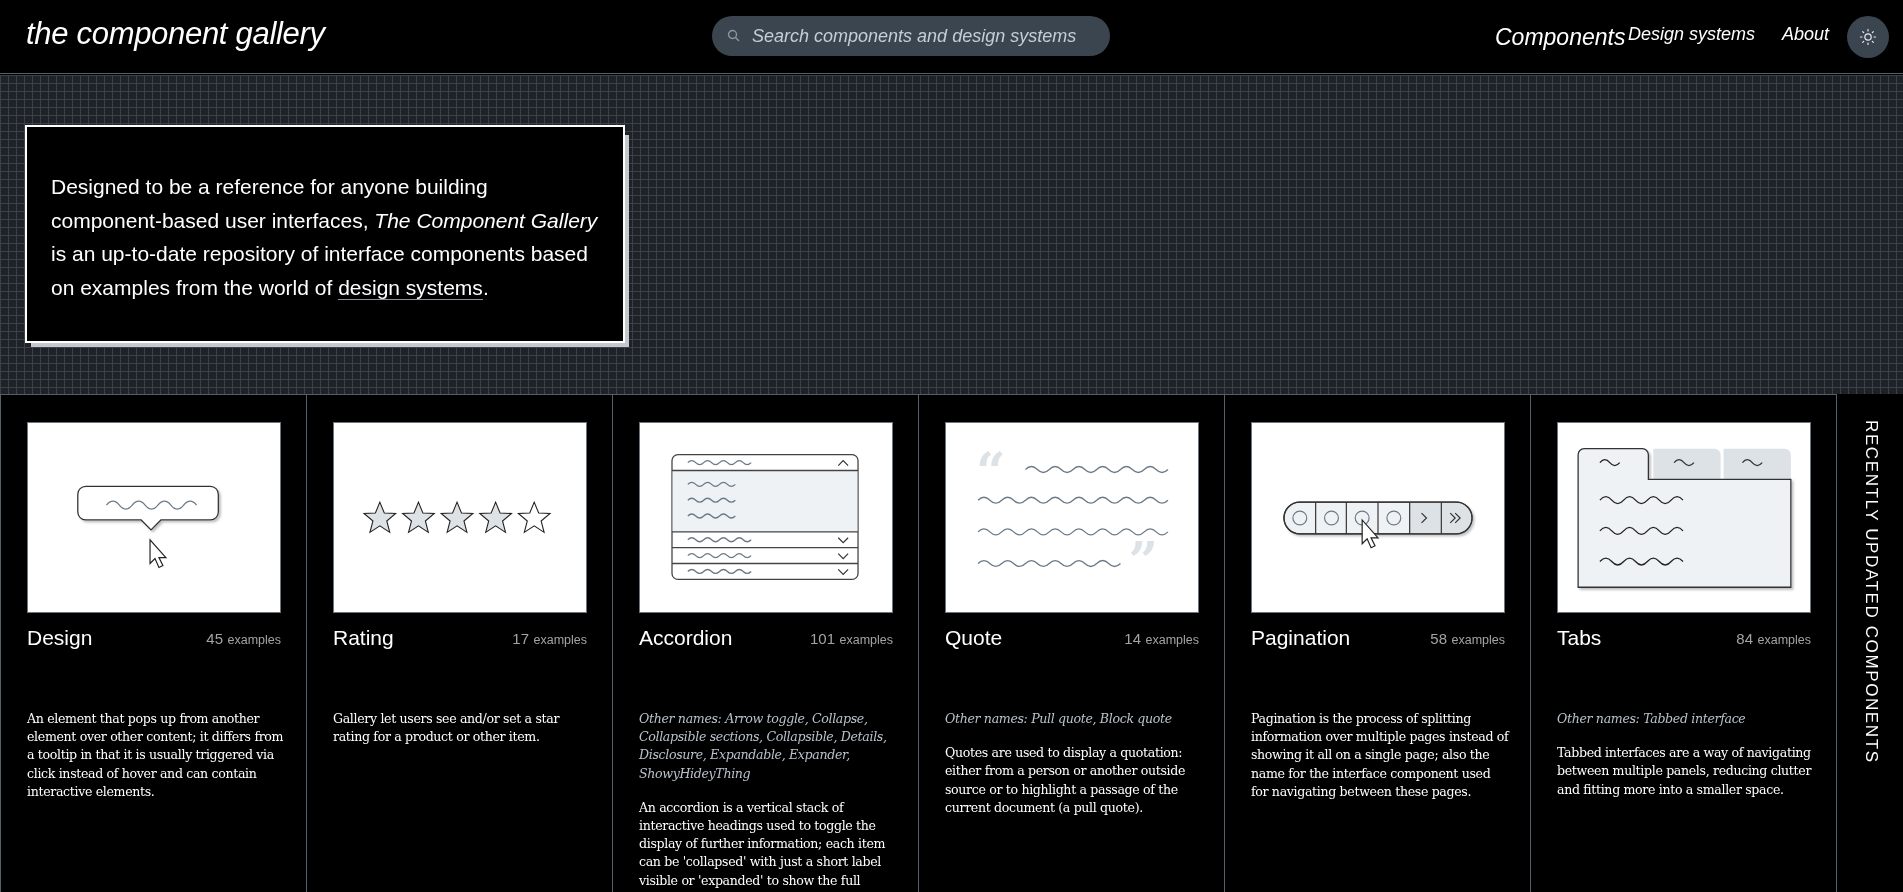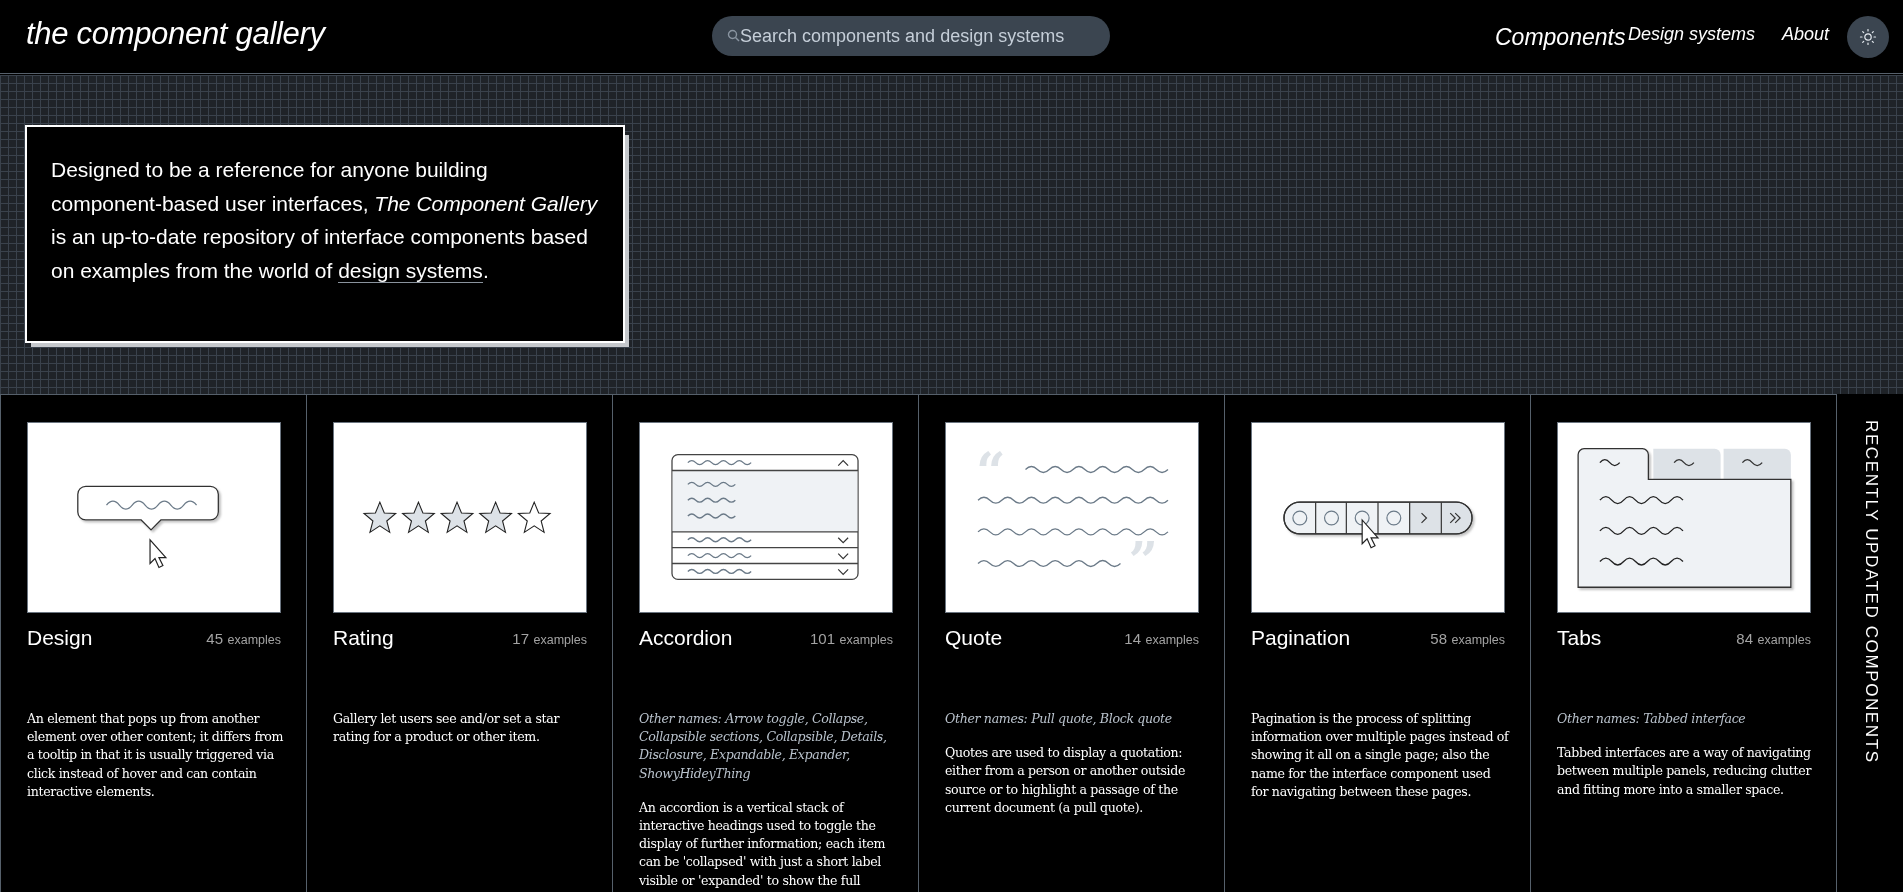--- a/index.html
+++ b/index.html
@@ -15,23 +15,23 @@
       position: absolute; left: 26px; top: 16px;
       font-family: "Liberation Sans", sans-serif; font-style: italic;
       font-size: 31px; color: #fff; letter-spacing: -0.3px; text-decoration: none;
     }
     .search {
       position: absolute; left: 712px; top: 16px; width: 398px; height: 40px;
       background: #3b4550; border-radius: 20px; display: flex; align-items: center;
     }
     .search-icon { position: absolute; left: 15px; top: 13px; width: 14px; height: 14px; }
     .search input {
-      position: absolute; left: 28px; top: 0; width: 350px; height: 40px;
+      position: absolute; left: 40px; top: 0; width: 350px; height: 40px;
       background: transparent; border: none; outline: none;
-      font-family: "Liberation Sans", sans-serif; font-size: 18px;
+      font-family: "Liberation Sans", sans-serif; font-style: italic; font-size: 18px;
       color: #c5ced8;
     }
     .search input::placeholder { color: #c5ced8; }
     .theme-toggle {
       position: absolute; left: 1847px; top: 16px; width: 42px; height: 42px;
       border-radius: 50%; background: #3b4550; display: flex; align-items: center; justify-content: center;
     }
 
     
     .hero {
@@ -41,21 +41,21 @@
         linear-gradient(to right, #3a424c 1px, transparent 1px),
         linear-gradient(to bottom, #3a424c 1px, transparent 1px);
       background-size: 8px 8px;
     }
     .intro-shadow {
       position: absolute; left: 31px; top: 135px; width: 598px; height: 212px;
       background: #c5c8cc;
     }
     .intro {
       position: absolute; left: 25px; top: 125px; width: 600px; height: 218px;
-      background: #000; border: 2px solid #fff; padding: 26px 24px;
+      background: #000; border: 2px solid #fff; padding: 43px 24px;
       font-family: "Liberation Sans", sans-serif; font-size: 21px; line-height: 33.5px; color: #fff;
     }
     .intro em { font-style: italic; }
     .intro a { color: #fff; text-decoration: none; border-bottom: 1px solid #8a939d; }
 
     
     .cards {
       position: absolute; left: 0; top: 394px; width: 1903px; height: 498px;
       border-top: 1px solid #56606b; display: flex; background: #000;
     }

